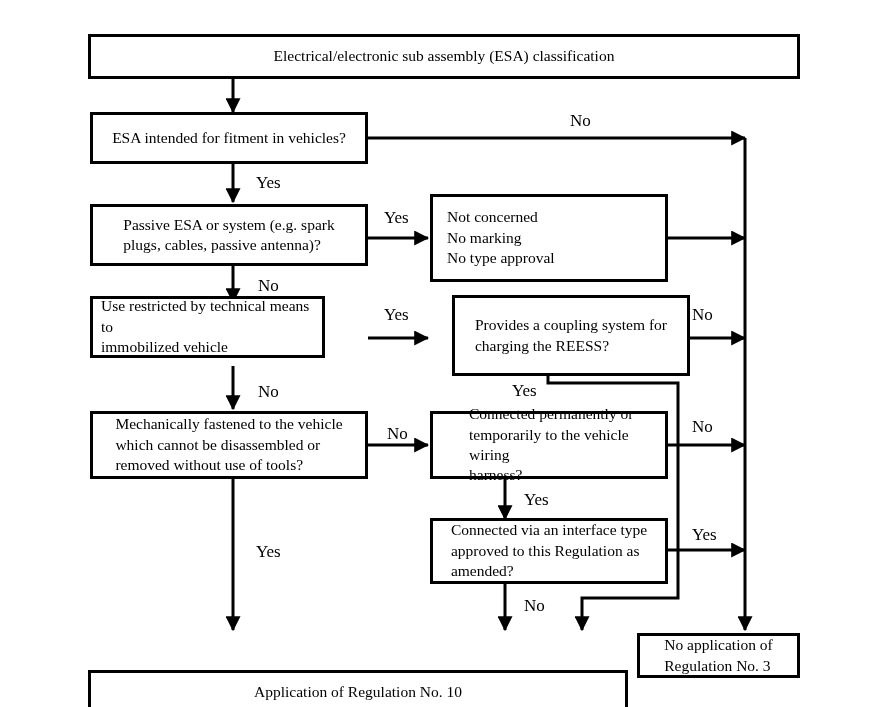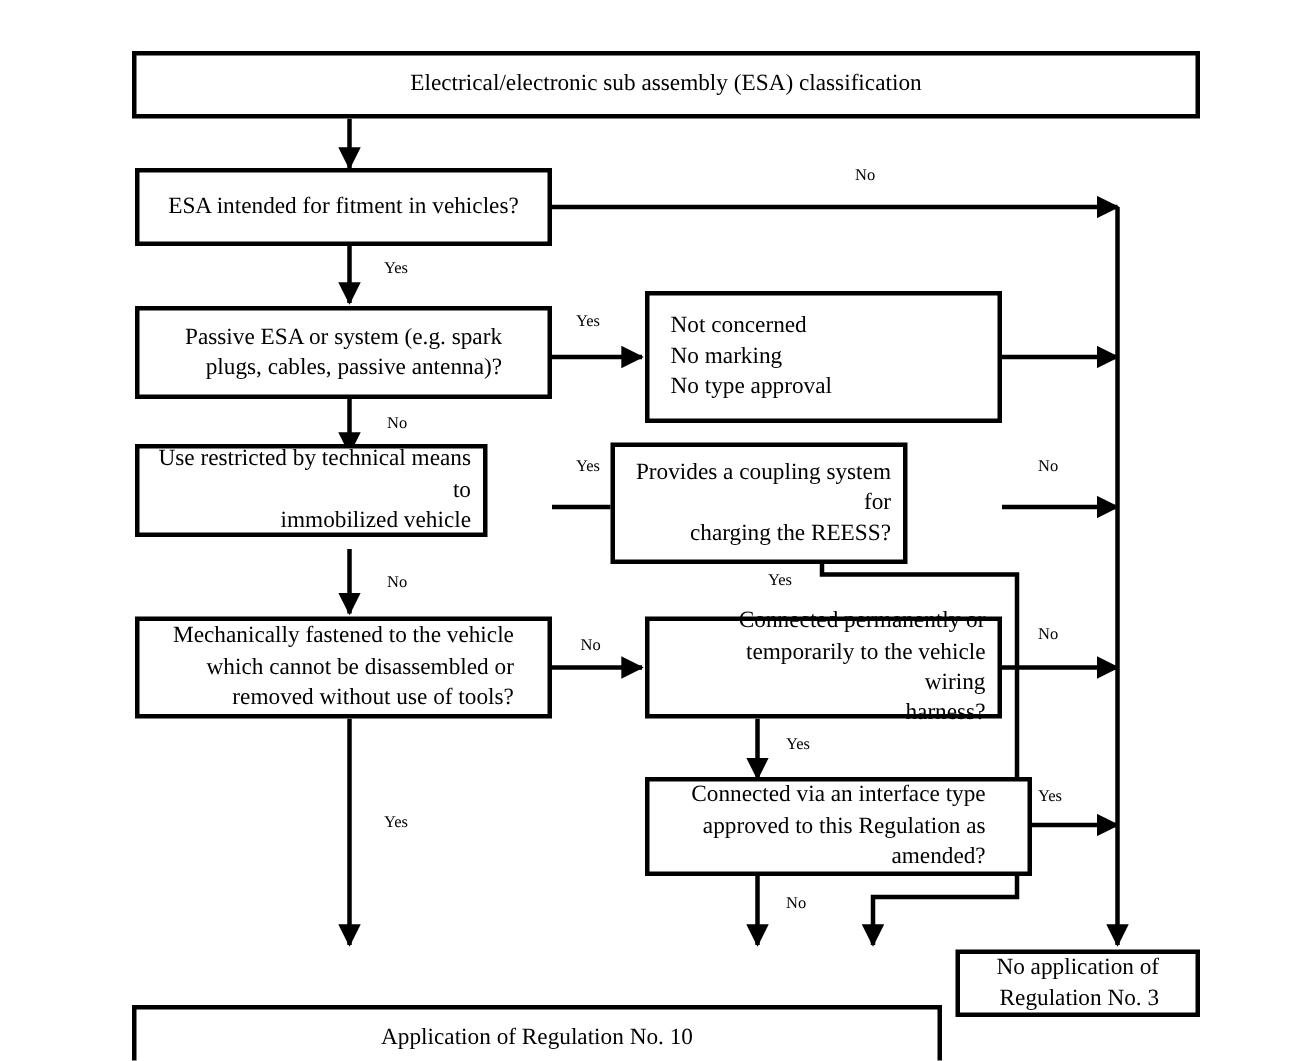--- a/index.html
+++ b/index.html
@@ -27,39 +27,39 @@
     height: 707px;
   }
   .node {
     position: absolute;
     box-sizing: border-box;
     border: 3px solid #000000;
     background: #ffffff;
     display: flex;
     align-items: center;
     justify-content: center;
-    text-align: right;
+    text-align: left;
     font-size: 15.5px;
     line-height: 1.32;
     color: #000000;
     padding: 2px 8px;
     z-index: 2;
   }
   .node.left-align {
     justify-content: flex-start;
     text-align: left;
     padding-left: 14px;
   }
   .node .node-text {
     display: block;
     white-space: pre-line;
   }
   .edge-label {
     position: absolute;
-    font-size: 11px;
+    font-size: 17px;
     color: #000000;
     line-height: 1;
     z-index: 3;
     white-space: nowrap;
     background: transparent;
   }
 </style>
 </head>
 <body>
 
@@ -124,38 +124,38 @@
     <span class="node-text">Not concerned
 No marking
 No type approval</span>
   </div>
 
   <div class="node" style="left:90px; top:296px; width:235px; height:62px;">
     <span class="node-text">Use restricted by technical means to
 immobilized vehicle</span>
   </div>
 
-  <div class="node" style="left:407px; top:295px; width:198px; height:81px;">
+  <div class="node" style="left:452px; top:295px; width:238px; height:81px;">
     <span class="node-text">Provides a coupling system for
 charging the REESS?</span>
   </div>
 
   <div class="node" style="left:90px; top:411px; width:278px; height:68px;">
     <span class="node-text">Mechanically fastened to the vehicle
 which cannot be disassembled or
 removed without use of tools?</span>
   </div>
 
   <div class="node" style="left:430px; top:411px; width:238px; height:68px;padding-left:36px;">
     <span class="node-text">Connected permanently or
 temporarily to the vehicle wiring
 harness?</span>
   </div>
 
-  <div class="node" style="left:430px; top:518px; width:258px; height:66px;">
+  <div class="node" style="left:430px; top:518px; width:238px; height:66px;">
     <span class="node-text">Connected via an interface type
 approved to this Regulation as
 amended?</span>
   </div>
 
   <div class="node" style="left:88px; top:670px; width:540px; height:45px;">
     <span class="node-text">Application of Regulation No. 10</span>
   </div>
 
   <div class="node" style="left:637px; top:633px; width:163px; height:45px;">

